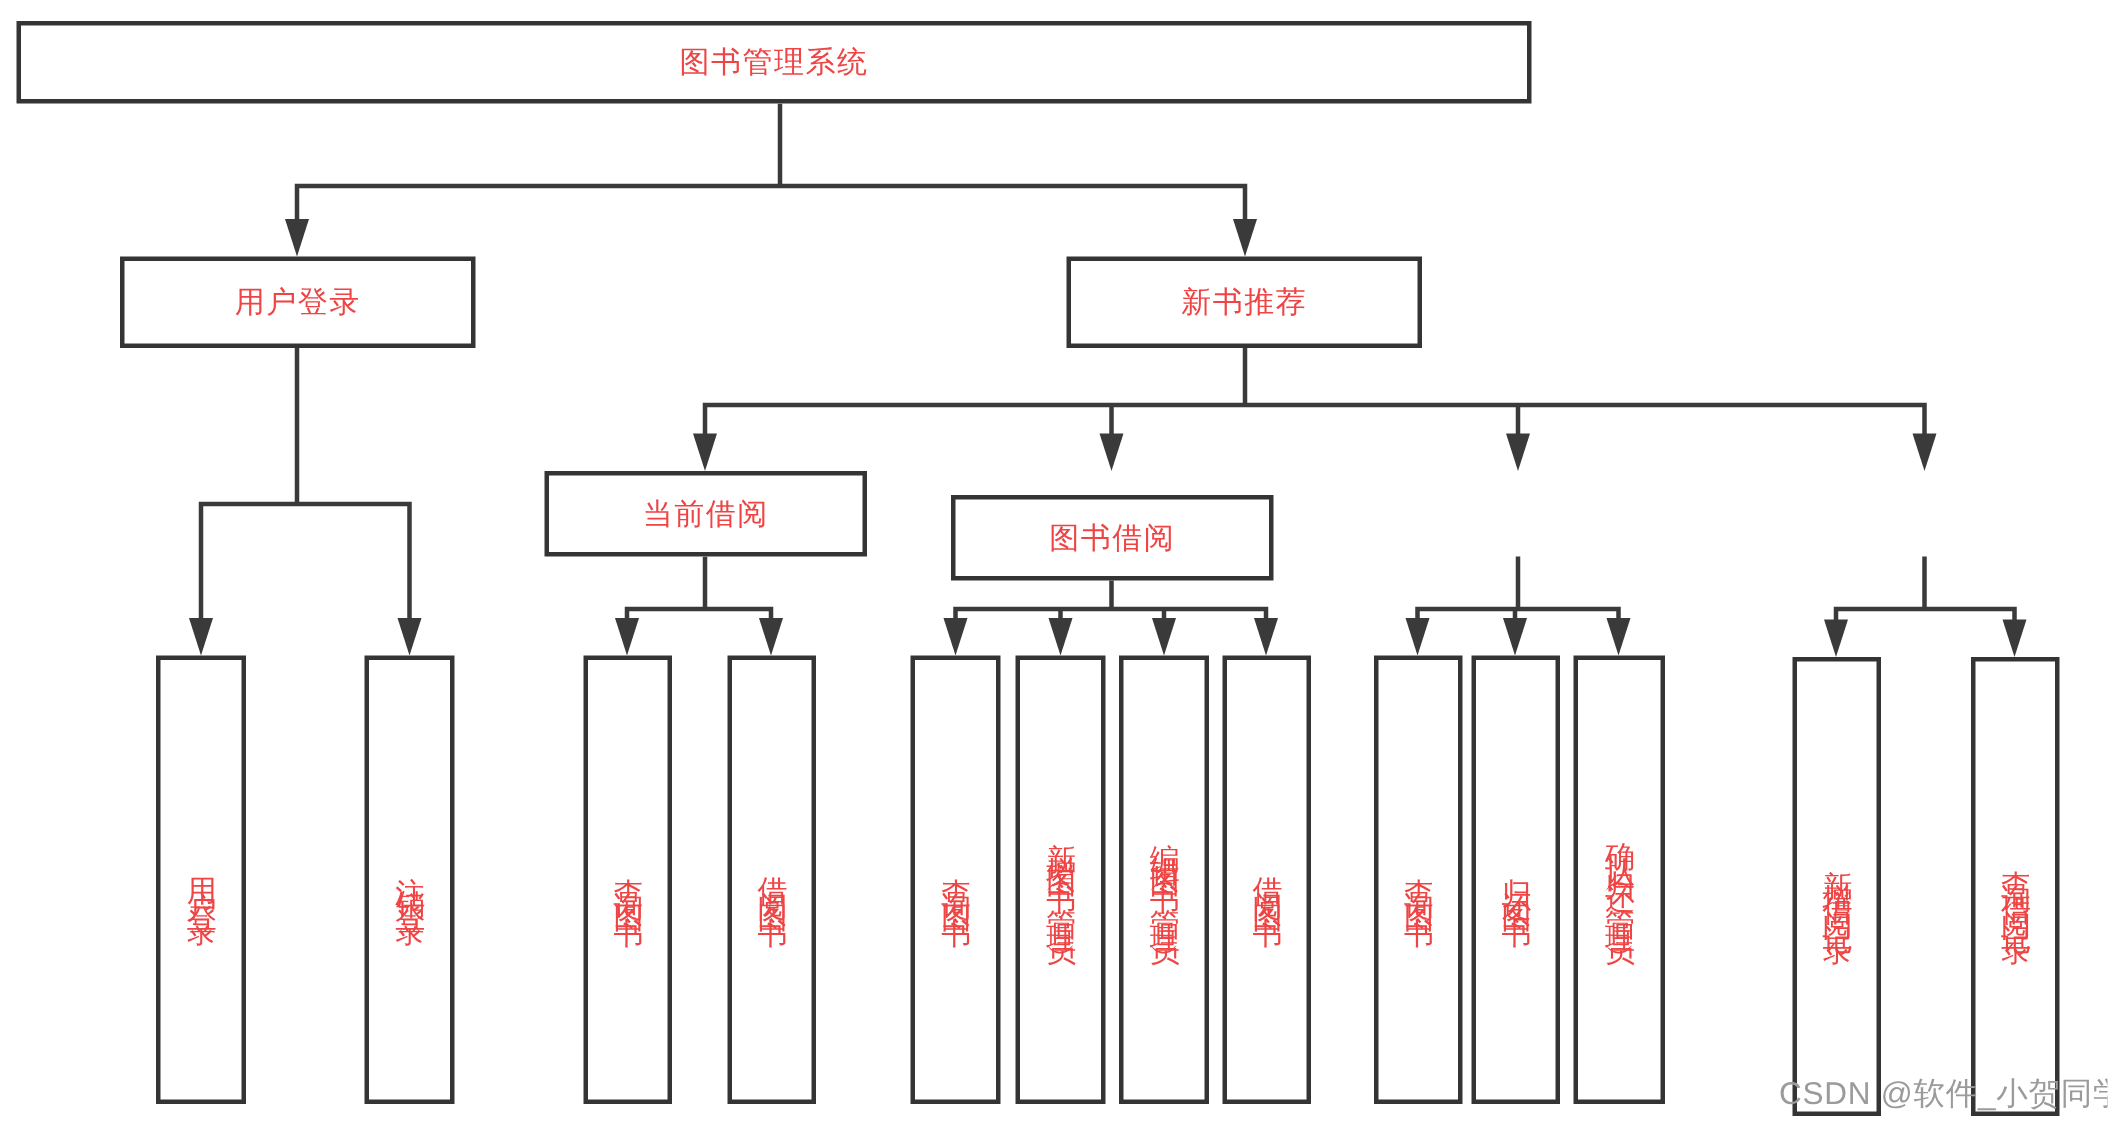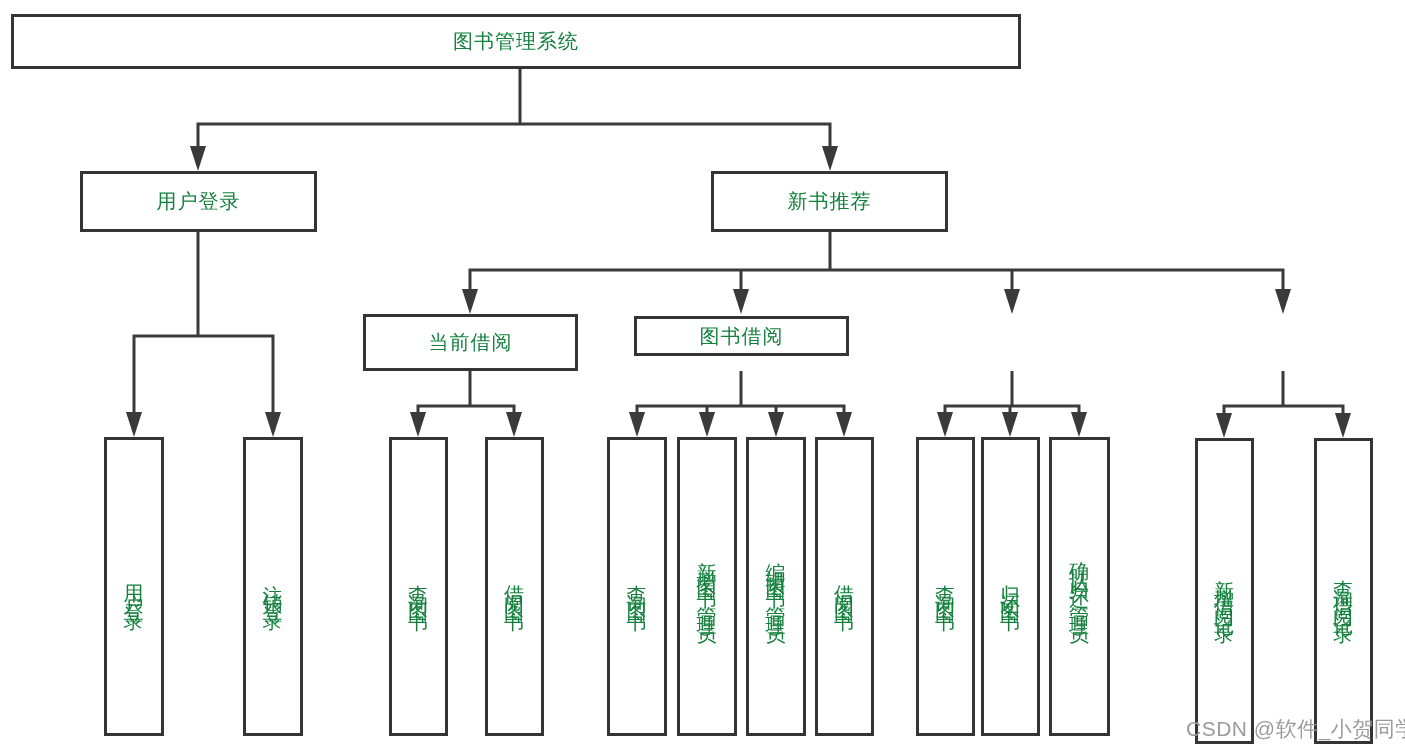--- a/index.html
+++ b/index.html
@@ -2,21 +2,21 @@
 <html lang="zh"><head>
 <meta charset="utf-8">
 <style>
   html,body{margin:0;padding:0;background:#ffffff;}
   body{width:1405px;height:747px;position:relative;overflow:hidden;
        font-family:"Liberation Sans","DejaVu Sans",sans-serif;color:#2f2f2f;}
   .stage{position:absolute;inset:0;width:1405px;height:747px;background:#ffffff;}
   .wires{position:absolute;left:0;top:0;z-index:1;}
   .node{position:absolute;box-sizing:border-box;background:#ffffff;
         border:3px solid #343434;display:flex;align-items:center;justify-content:center;
-        z-index:2;font-size:20px;letter-spacing:1px;color:#15803d;}
+        z-index:2;font-size:20px;letter-spacing:1px;color:#ef4444;}
   .vnode{writing-mode:vertical-rl;text-orientation:mixed;letter-spacing:9px;
          font-size:20px;line-height:1;}
   .watermark{position:absolute;z-index:5;left:1186px;top:715px;width:215px;
              font-size:21px;color:#9b9b9b;white-space:nowrap;letter-spacing:0.5px;}
 </style>
 </head>
 <body>
 
 <div class="stage">
 
@@ -59,21 +59,21 @@
       <polygon points="1335,413 1351,413 1343,438"></polygon>
     </g>
   </svg>
 
   <div class="node" style="left:11px;top:14px;width:1010px;height:55px">图书管理系统</div>
 
   <div class="node" style="left:80px;top:171px;width:237px;height:61px">用户登录</div>
   <div class="node" style="left:711px;top:171px;width:237px;height:61px">新书推荐</div>
 
   <div class="node" style="left:363px;top:314px;width:215px;height:57px">当前借阅</div>
-  <div class="node" style="left:634px;top:316px;width:215px;height:40px">图书借阅</div>
+  <div class="node" style="left:634px;top:330px;width:215px;height:57px">图书借阅</div>
 
   <div class="node vnode" style="left:104px;top:437px;width:60px;height:299px">用户登录</div>
   <div class="node vnode" style="left:243px;top:437px;width:60px;height:299px">注销登录</div>
 
   <div class="node vnode" style="left:389px;top:437px;width:59px;height:299px">查询图书</div>
   <div class="node vnode" style="left:485px;top:437px;width:59px;height:299px">借阅图书</div>
 
   <div class="node vnode" style="left:607px;top:437px;width:60px;height:299px">查询图书</div>
   <div class="node vnode" style="left:677px;top:437px;width:60px;height:299px">新增图书（管理员）</div>
   <div class="node vnode" style="left:746px;top:437px;width:60px;height:299px">编辑图书（管理员）</div>

